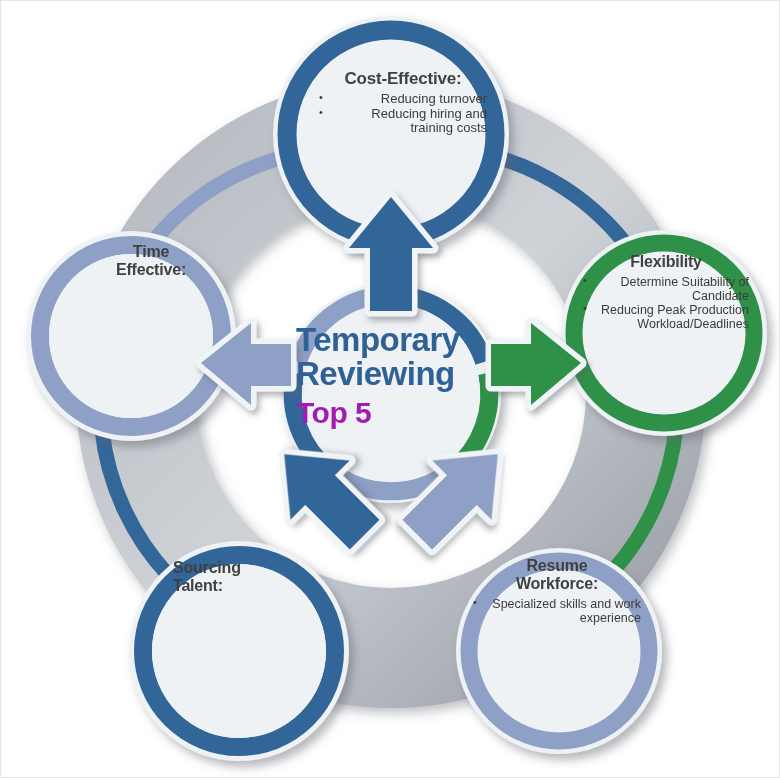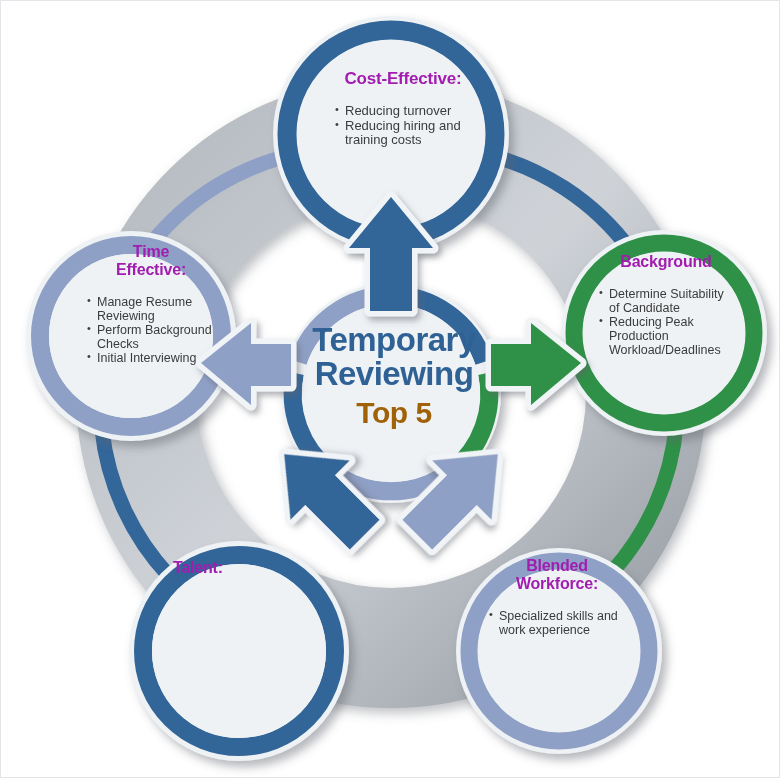--- a/index.html
+++ b/index.html
@@ -18,28 +18,28 @@
 
   
   .node-text{
     position:absolute;
     text-align:left;
     color:#3b3b3b;
     line-height:1.12;
   }
   .node-title{
     font-weight:bold;
-    color:#a21caf;
+    color:#404040;
     text-align:center;
     letter-spacing:-0.2px;
     margin-bottom:4px;
   }
   .node-list{
     list-style:none;
-    margin:16px;padding:0;
+    margin:0;padding:0;text-align:right;
   }
   .node-list li{
     position:relative;
     padding-left:10px;
     margin-bottom:0px;
   }
   .node-list li:before{
     content:"\2022";
     position:absolute;left:0;top:-1px;
     font-size:11px;
@@ -54,29 +54,28 @@
   #t-blend{left:472px;top:556px;width:168px;font-size:12.5px;}
   #t-blend .node-title{font-size:16px;}
   #t-source{left:172px;top:558px;width:168px;font-size:12.5px;}
   #t-source .node-title{font-size:16px;text-align:left;}
   #t-time{left:70px;top:242px;width:160px;font-size:12.5px;}
   #t-time .node-title{font-size:16px;}
 
   
   #center-text{
     position:absolute;left:295px;top:322px;width:196px;
-    text-align:center;
   }
   #center-text .c-line{
     font-weight:bold;font-size:33px;line-height:1.02;
     color:#2f6195;letter-spacing:-0.5px;
   }
   #center-text .c-sub{
     font-weight:bold;font-size:30px;line-height:1.04;
-    color:#a16207;letter-spacing:-0.5px;margin-top:7px;
+    color:#a21caf;letter-spacing:-0.5px;margin-top:7px;
   }
 </style>
 </head>
 <body>
 
 <div id="frame">
 
   <svg id="stage" viewBox="0 0 780 778">
     <defs>
       <radialGradient id="grayRing" cx="50%" cy="42%" r="62%">
@@ -186,53 +185,49 @@
 
   <div class="node-text" id="t-cost">
     <div class="node-title">Cost-Effective:</div>
     <ul class="node-list">
       <li>Reducing turnover</li>
       <li>Reducing hiring and training costs</li>
     </ul>
   </div>
 
   <div class="node-text" id="t-flex">
-    <div class="node-title">Background</div>
+    <div class="node-title">Flexibility</div>
     <ul class="node-list">
       <li>Determine Suitability of Candidate</li>
       <li>Reducing Peak Production Workload/Deadlines</li>
     </ul>
   </div>
 
   <div class="node-text" id="t-blend">
     <div class="node-title">
-      <div>Blended</div>
+      <div>Resume</div>
       <div>Workforce:</div>
     </div>
     <ul class="node-list">
       <li>Specialized skills and work experience</li>
     </ul>
   </div>
 
   <div class="node-text" id="t-source">
     <div class="node-title">
+      <div>Sourcing</div>
       <div>Talent:</div>
     </div>
   </div>
 
   <div class="node-text" id="t-time">
     <div class="node-title">
       <div>Time</div>
       <div>Effective:</div>
     </div>
-    <ul class="node-list">
-      <li>Manage Resume Reviewing</li>
-      <li>Perform Background Checks</li>
-      <li>Initial Interviewing</li>
-    </ul>
   </div>
 
   <div id="center-text">
     <div class="c-line">Temporary</div>
     <div class="c-line">Reviewing</div>
     <div class="c-sub">Top 5</div>
   </div>
 
 </div>
 

